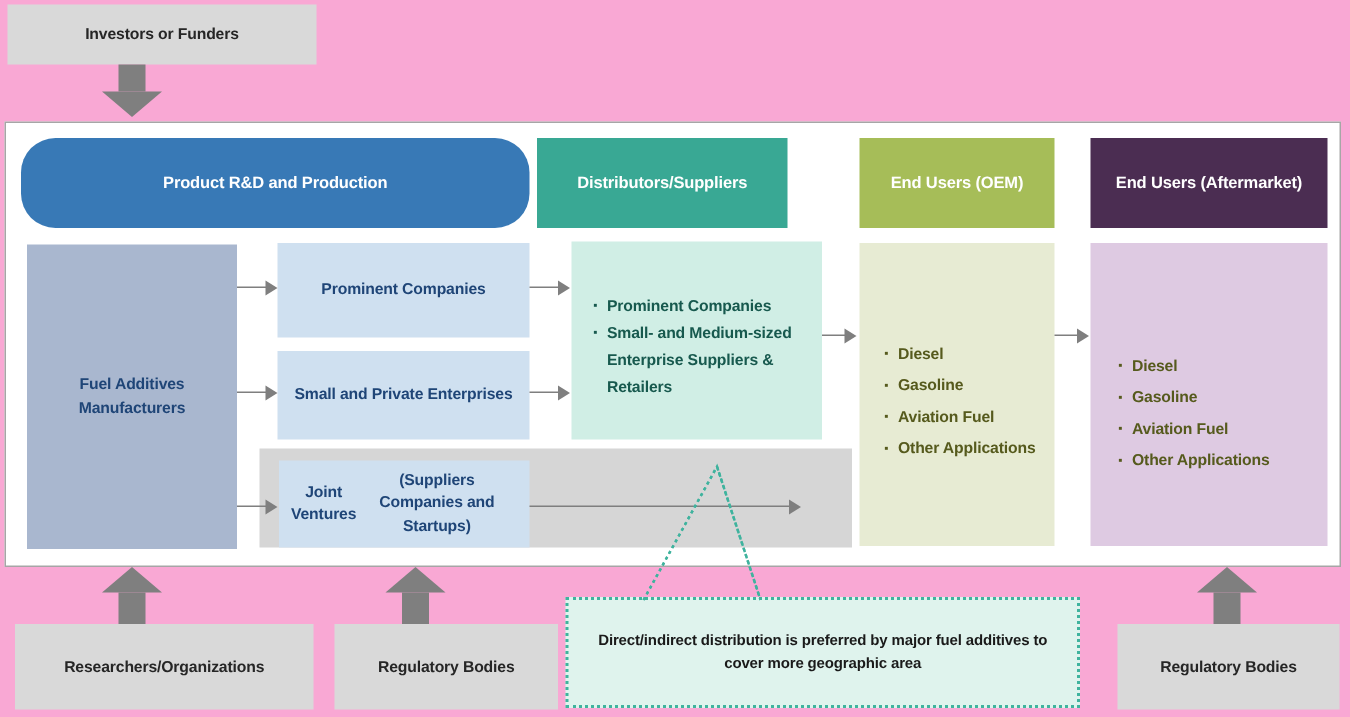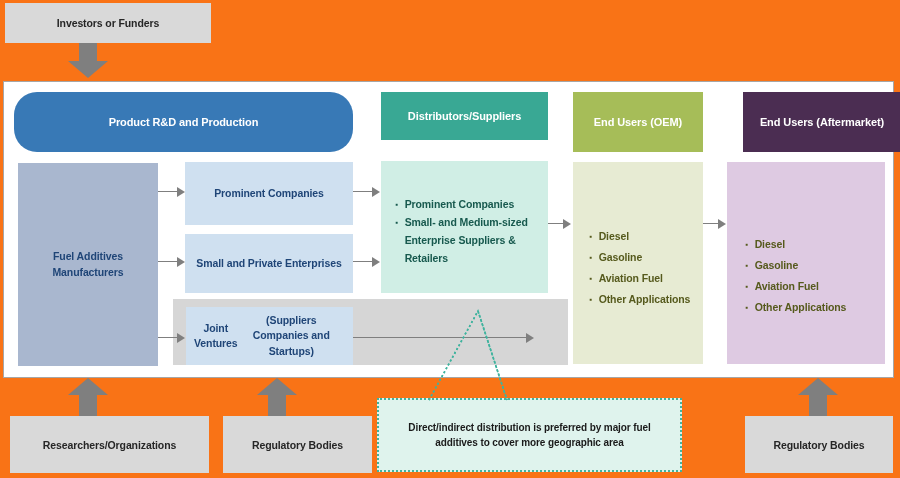--- a/index.html
+++ b/index.html
@@ -1,17 +1,17 @@
 <!DOCTYPE html>
 <html style="--header-rnd: #3879B6; --header-dist: #39A894; --header-oem: #A6BD58; --header-aftermarket: #4B2D52; --manufacturers-bg: #A9B7CF; --subbox-bg: #CFE0F0; --jv-band-bg: #D6D6D6; --dist-content-bg: #D0EEE5; --oem-content-bg: #E7EBD3; --aftermarket-content-bg: #DECAE2; --gray-box-bg: #D9D9D9; --dark-blue-text: #1F4577; --dist-text: #17594E; --enduser-text: #565A1D; --callout-bg: #DFF3ED; --callout-border: #3FB39E; --arrow-gray: #7F7F7F; --frame-border: #A6A6A6;"><head>
 <meta charset="utf-8">
 <style>
   html,body { margin:0; padding:0; background:#fff; }
   .stage {
-    position:relative; width:900px; height:478px; background:#f97316;
+    position:relative; width:900px; height:478px; background:#f9a8d4;
     font-family:"Liberation Sans", sans-serif; font-weight:bold;
     letter-spacing:-0.1px; overflow:hidden;
   }
   .abs { position:absolute; }
   
   .graybox {
     background:var(--gray-box-bg); color:#262626; font-size:10.5px;
     display:flex; align-items:center; justify-content:center; text-align:center;
   }
   
@@ -79,27 +79,27 @@
   <div class="block-arrow ba-down" style="left:68px;top:43px;">
     <div class="stem"></div>
     <div class="head"></div>
   </div>
 
   <div class="abs vc-frame" style="left:3px;top:81px;width:889px;height:295px;"></div>
 
   <div class="abs hdr hdr-rnd" style="left:14px;top:92px;width:339px;height:60px;border-radius:23px;">
     <span>Product R&amp;D and Production</span>
   </div>
-  <div class="abs hdr hdr-dist" style="left:381px;top:92px;width:167px;height:48px;">
+  <div class="abs hdr hdr-dist" style="left:358px;top:92px;width:167px;height:60px;">
     <span>Distributors/Suppliers</span>
   </div>
   <div class="abs hdr hdr-oem" style="left:573px;top:92px;width:130px;height:60px;text-align:right;">
     <span>End Users (OEM)</span>
   </div>
-  <div class="abs hdr hdr-after" style="left:727px;top:92px;width:158px;height:60px;margin-left:16px;">
+  <div class="abs hdr hdr-after" style="left:727px;top:92px;width:158px;height:60px;">
     <span>End Users (Aftermarket)</span>
   </div>
 
   <div class="abs band" style="left:173px;top:299px;width:395px;height:66px;"></div>
 
   <div class="abs centerbox box-manu" style="left:18px;top:163px;width:140px;height:203px;">
     <span>Fuel Additives Manufacturers</span>
   </div>
 
   <div class="abs centerbox box-sub" style="left:185px;top:162px;width:168px;height:63px;">
@@ -187,21 +187,21 @@
   <div class="abs graybox" style="left:10px;top:416px;width:199px;height:57px;">
     <span>Researchers/Organizations</span>
   </div>
   <div class="abs graybox" style="left:223px;top:416px;width:149px;height:57px;">
     <span>Regulatory Bodies</span>
   </div>
   <div class="abs graybox" style="left:745px;top:416px;width:148px;height:57px;">
     <span>Regulatory Bodies</span>
   </div>
 
-  <div class="abs callout" style="left:377px;top:398px;width:305px;height:74px;align-items:center;">
+  <div class="abs callout" style="left:377px;top:398px;width:343px;height:74px;align-items:center;">
     <span>Direct/indirect distribution is preferred by major fuel additives to cover more geographic area</span>
   </div>
 
   <svg class="overlay-svg" width="900" height="478">
     <path d="M429,400 L478,311 L507,400 L478,311" fill="rgba(223,243,237,0.88)" stroke="#3FB39E" stroke-width="1.6" stroke-dasharray="2,2.4"></path>
     <path d="M429,400 L478,311 M478,311 L507,400" fill="none" stroke="#3FB39E" stroke-width="1.6" stroke-dasharray="2,2.4"></path>
   </svg>
 
 </div>
 

